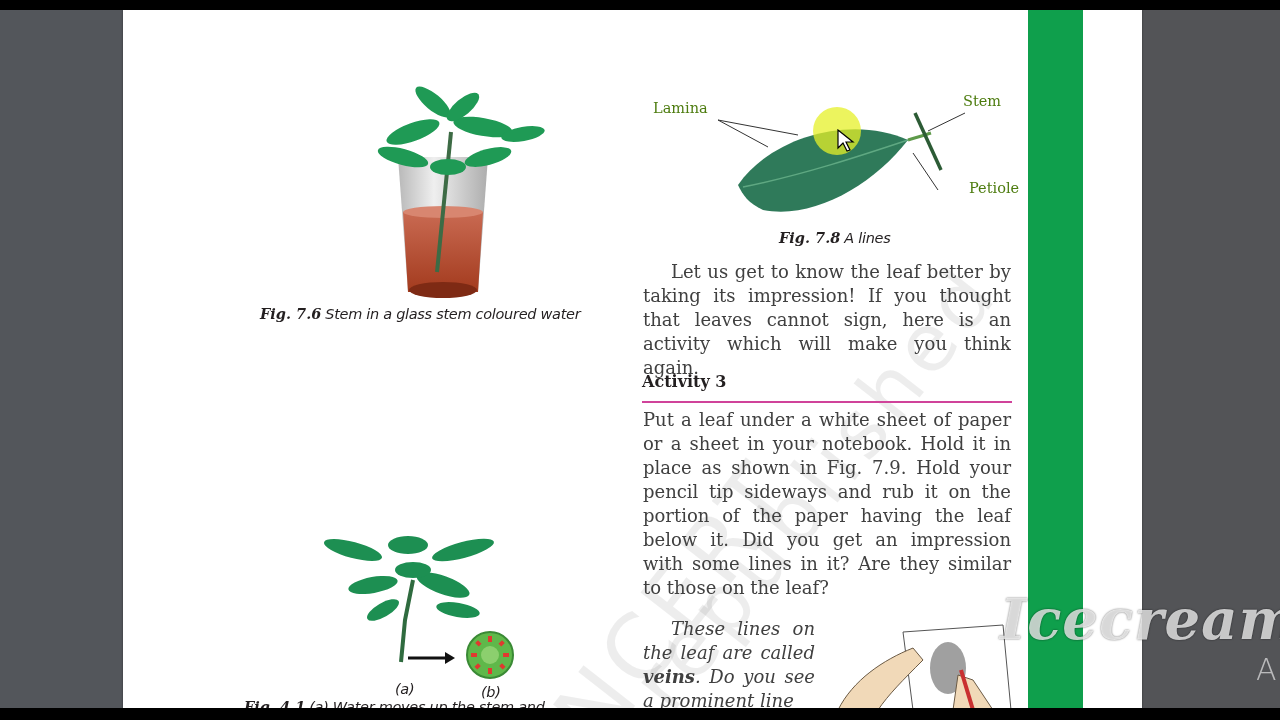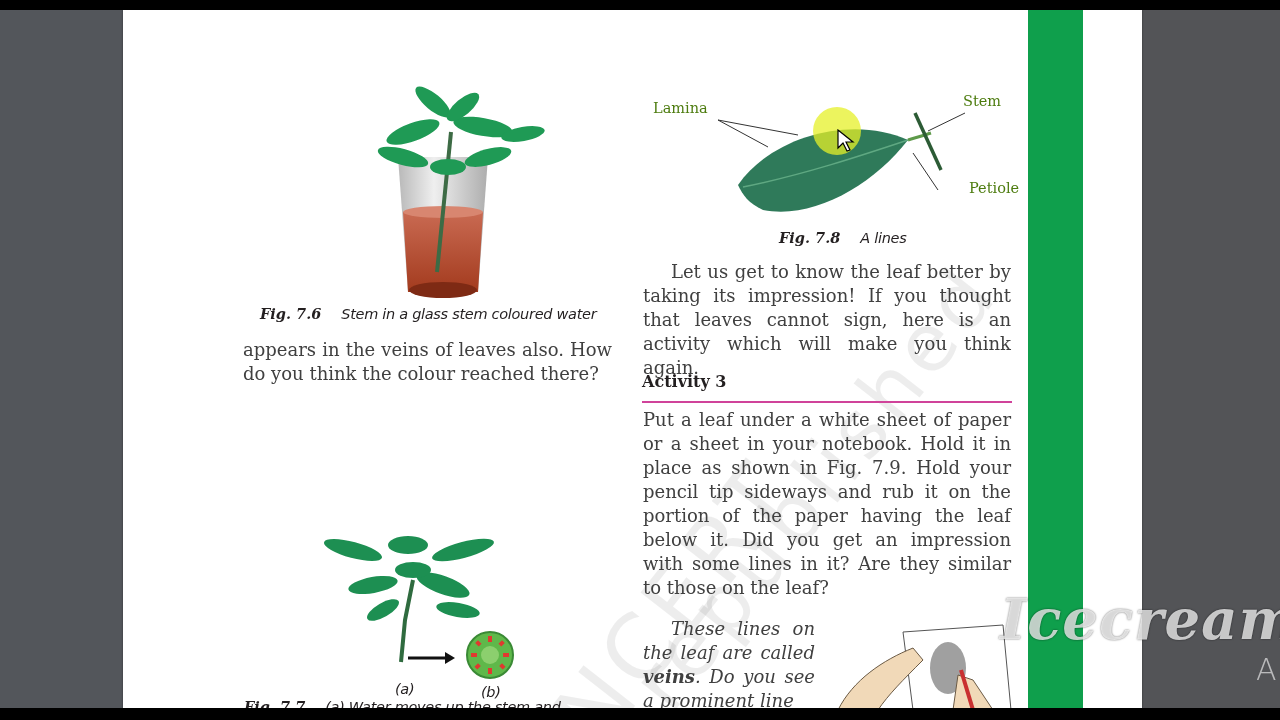--- a/index.html
+++ b/index.html
@@ -9,21 +9,21 @@
   .page{position:absolute;left:123px;top:0;width:1019px;height:698px;background:#fff;overflow:hidden;box-shadow:0 0 2px rgba(0,0,0,.4);}
   .green-stripe{position:absolute;left:905px;top:0;width:55px;height:698px;background:#0f9f4c;}
   .topbar,.bottombar{position:absolute;left:0;width:1280px;background:#000;}
   .topbar{top:0;height:10px;} .bottombar{top:708px;height:12px;}
 
   .txt{position:absolute;color:#404040;font-size:18px;line-height:24px;text-align:justify;}
   .txt p{margin:0;}
   .indent{text-indent:28px;}
   .just{text-align-last:justify;}
   .cap{position:absolute;font-size:14.5px;color:#231f20;font-style:italic;font-family:"DejaVu Sans","Liberation Sans",sans-serif;font-weight:300;letter-spacing:-0.3px;}
-  .cap b{font-family:"DejaVu Serif",serif;font-weight:bold;margin-right:20px;letter-spacing:0;}
+  .cap b{font-family:"DejaVu Serif",serif;font-weight:bold;margin-right:4px;letter-spacing:0;}
   .label{position:absolute;font-size:14.5px;color:#4d7c0f;}
   .activity{position:absolute;left:519px;top:362px;width:370px;font-weight:bold;font-size:16px;color:#231f20;}
   .act-rule{position:absolute;left:519px;top:391px;width:370px;height:2px;background:#d0439a;}
   .watermark{position:absolute;font-family:"DejaVu Sans",sans-serif;font-size:90px;color:rgba(0,0,0,0.07);transform:rotate(-52deg);transform-origin:left top;white-space:nowrap;letter-spacing:6px;}
   .icecream{position:absolute;left:1000px;top:586px;font-family:"DejaVu Serif",serif;font-style:italic;font-weight:bold;font-size:56px;color:rgba(255,255,255,.75);text-shadow:0 0 2px rgba(0,0,0,.6);letter-spacing:1px;}
   .apps{position:absolute;left:1256px;top:652px;font-family:"DejaVu Sans",sans-serif;font-size:30px;color:rgba(255,255,255,.6);font-weight:200;letter-spacing:1px;}
   .cursor-hl{position:absolute;left:813px;top:97px;width:48px;height:48px;border-radius:50%;background:rgba(230,240,40,0.75);}
 </style>
 </head>
 <body>
@@ -66,21 +66,20 @@
           <ellipse cx="85" cy="95" rx="18" ry="8"></ellipse>
           <ellipse cx="160" cy="62" rx="22" ry="7" transform="rotate(-10 160 62)"></ellipse>
         </g>
       </svg>
     </div>
     <div class="cap" style="left:137px;top:295px;">
       <b>Fig. 7.6</b><span>Stem in a glass stem coloured water</span>
     </div>
 
     <div class="txt" style="left:120px;top:328px;width:369px;">
-      <p class="just" style="text-align-last:left">appears in the veins of leaves also. How do you think the colour reached there?</p>
     </div>
 
     <div style="position:absolute;left:190px;top:520px;width:210px;height:150px;">
       <svg width="210" height="150" viewBox="0 0 210 150">
         <path d="M88 132 L92 90 L100 50" stroke="#2f6b3f" stroke-width="4" fill="none"></path>
         <g fill="#1d8f52">
           <ellipse cx="40" cy="20" rx="30" ry="8" transform="rotate(15 40 20)"></ellipse>
           <ellipse cx="150" cy="20" rx="32" ry="8" transform="rotate(-15 150 20)"></ellipse>
           <ellipse cx="95" cy="15" rx="20" ry="9"></ellipse>
           <ellipse cx="60" cy="55" rx="25" ry="8" transform="rotate(-10 60 55)"></ellipse>
@@ -101,21 +100,21 @@
           <rect x="163" y="111" width="4" height="5" transform="rotate(-45 165 113)"></rect>
           <rect x="187" y="111" width="4" height="5" transform="rotate(45 189 113)"></rect>
           <rect x="163" y="134" width="4" height="5" transform="rotate(45 165 136)"></rect>
           <rect x="187" y="134" width="4" height="5" transform="rotate(-45 189 136)"></rect>
         </g>
       </svg>
     </div>
     <div class="cap" style="left:272px;top:671px;font-weight:normal;">(a)</div>
     <div class="cap" style="left:358px;top:674px;font-weight:normal;">(b)</div>
     <div class="cap" style="left:121px;top:688px;">
-      <b>Fig. 7.7</b><span>(a) Water moves up the stem and</span>
+      <b>Fig. 4.1</b><span>(a) Water moves up the stem and</span>
     </div>
 
     <div style="position:absolute;left:580px;top:85px;width:300px;height:130px;">
       <svg width="300" height="130" viewBox="0 0 300 130">
         <path d="M35 90 C70 40 150 20 205 45 C170 90 110 125 60 115 C45 108 40 100 35 90 Z" fill="#2f7a5a"></path>
         <path d="M40 92 C100 80 160 60 205 45" stroke="#5fa882" stroke-width="1.5" fill="none"></path>
         <path d="M205 45 C215 42 222 40 228 38" stroke="#5e9a4a" stroke-width="3" fill="none"></path>
         <line x1="212" y1="18" x2="238" y2="75" stroke="#2c5b35" stroke-width="3.5"></line>
         <line x1="15" y1="25" x2="65" y2="52" stroke="#333" stroke-width="1"></line>
         <line x1="15" y1="25" x2="95" y2="40" stroke="#333" stroke-width="1"></line>

